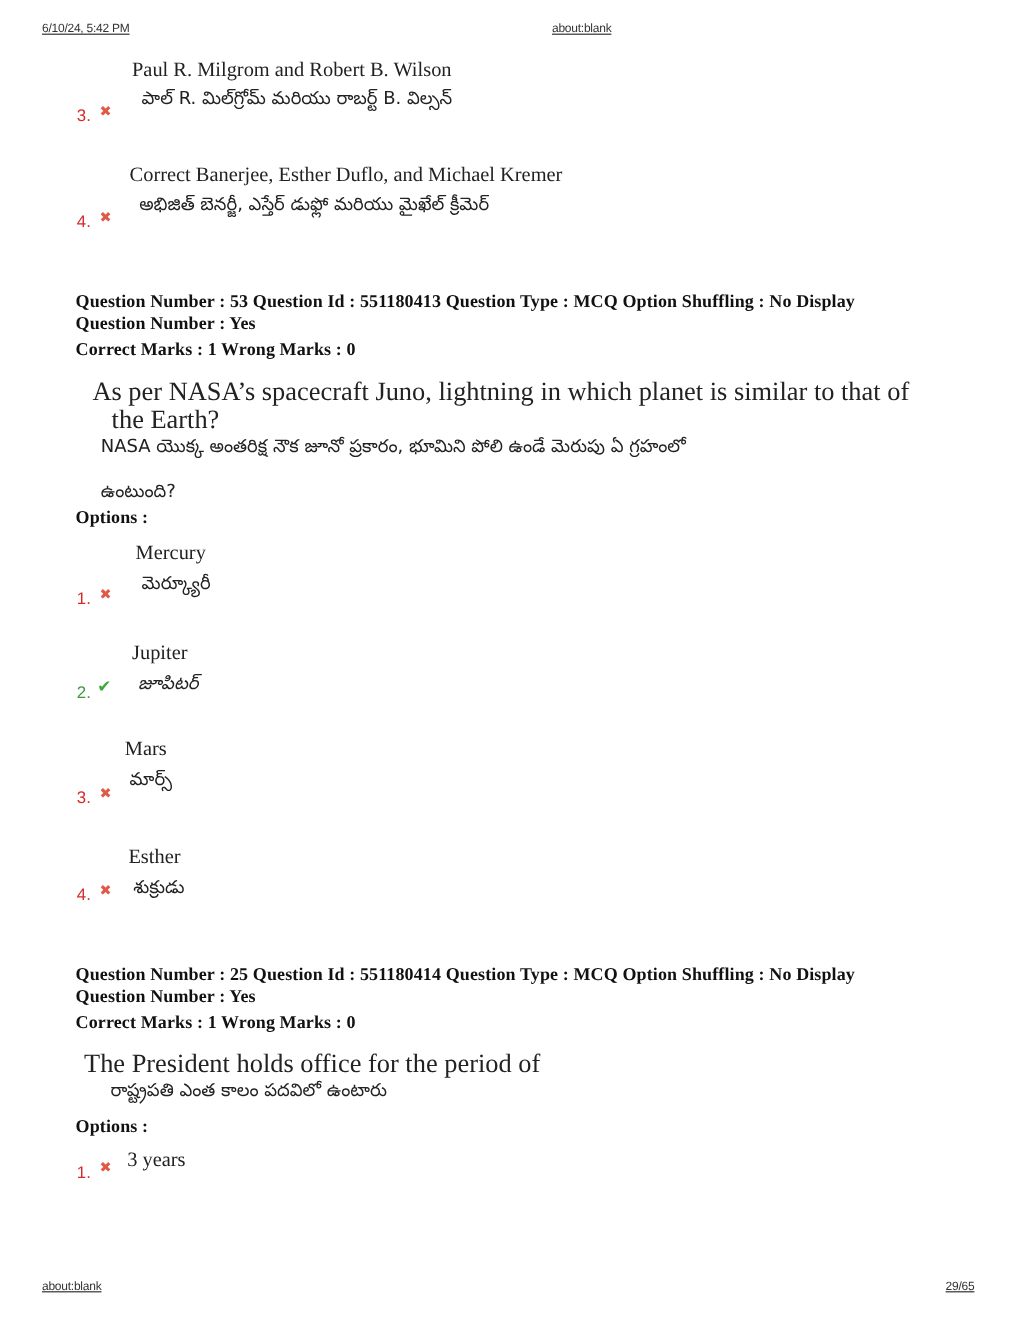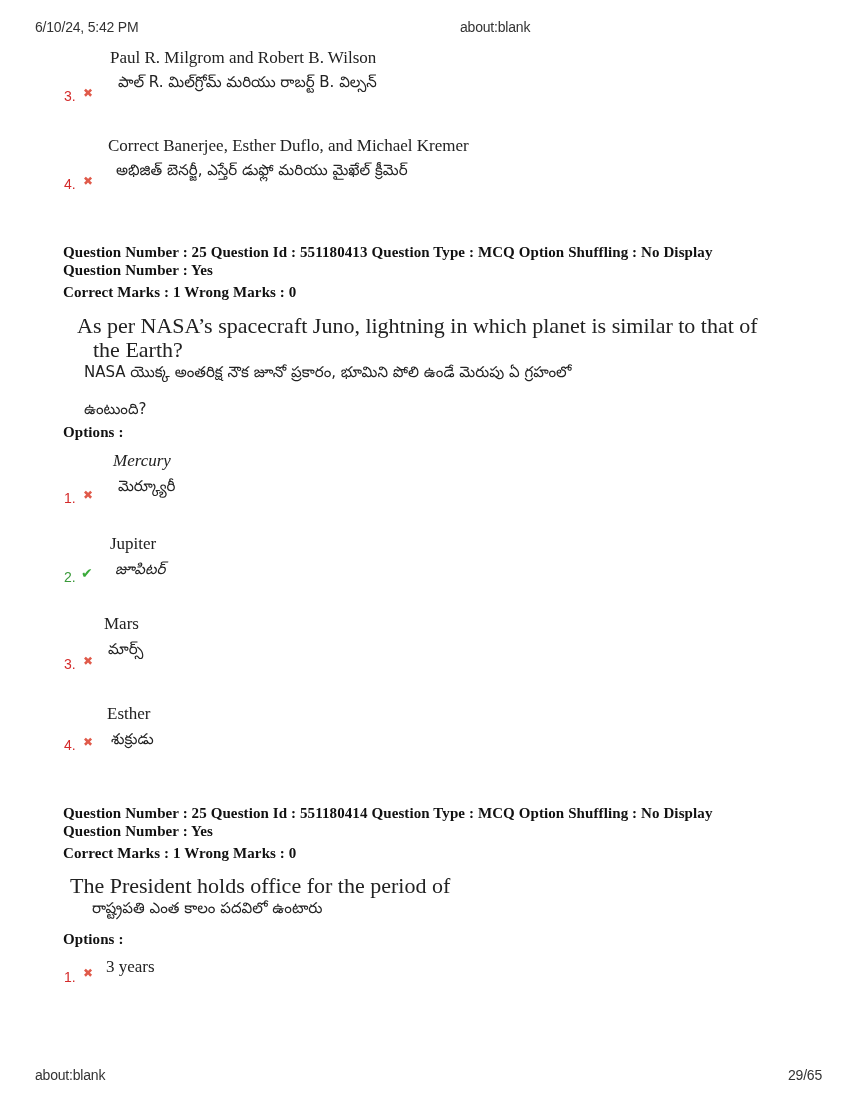--- a/index.html
+++ b/index.html
@@ -1,17 +1,17 @@
 <!DOCTYPE html>
 <html><head>
   <meta charset="utf-8">
   <style>
     html, body { margin: 0; padding: 0; background: #ffffff; }
     body { width: 850px; height: 1100px; position: relative; overflow: hidden; color: #1a1a1a; }
-    .hdr { position: absolute; font-family: "Liberation Sans", sans-serif; font-size: 14px; color: #333; letter-spacing: -0.2px; }
+    .hdr { position: absolute; font-family: "Liberation Sans", sans-serif; font-size: 10px; color: #333; letter-spacing: -0.2px; text-decoration: underline; }
     .abs { position: absolute; }
     .opt-en { font-family: "Liberation Serif", serif; font-size: 17px; color: #222; }
     .opt-te { font-family: "DejaVu Sans", sans-serif; font-size: 15px; color: #222; }
     .num { font-family: "Liberation Sans", sans-serif; font-size: 14px; color: #d42a2a; }
     .num.ok { color: #3a9a3a; }
     .mark-x { font-family: "DejaVu Sans", sans-serif; font-size: 12px; color: #e05a4a; font-weight: bold; }
     .mark-ok { font-family: "DejaVu Sans", sans-serif; font-size: 14px; color: #3aaa3a; font-weight: bold; }
     .meta { font-family: "Liberation Serif", serif; font-weight: bold; font-size: 15px; color: #111; letter-spacing: 0.1px; }
     .qtext { font-family: "Liberation Serif", serif; font-size: 22px; color: #222; }
     .qtext-te { font-family: "DejaVu Sans", sans-serif; font-size: 15px; color: #222; }
@@ -30,32 +30,32 @@
 </div>
 
 <div>
   <div class="abs opt-en" style="left:108px; top:136px;">Correct Banerjee, Esther Duflo, and Michael Kremer</div>
   <div class="abs opt-te" style="left:116px; top:161px;">అభిజిత్ బెనర్జీ, ఎస్తేర్ డుఫ్లో మరియు మైఖేల్ క్రీమెర్</div>
   <div class="abs num" style="left:64px; top:176px;">4.</div>
   <div class="abs mark-x" style="left:83px; top:174px;">✖</div>
 </div>
 
 <div>
-  <div class="abs meta" style="left:63px; top:244px;">Question Number : 25 Question Id : 551180413 Question Type : MCQ Option Shuffling : No Display</div>
+  <div class="abs meta" style="left:63px; top:244px;">Question Number : 53 Question Id : 551180413 Question Type : MCQ Option Shuffling : No Display</div>
   <div class="abs meta" style="left:63px; top:262px;">Question Number : Yes</div>
   <div class="abs meta" style="left:63px; top:284px;">Correct Marks : 1 Wrong Marks : 0</div>
 
   <div class="abs qtext" style="left:77px; top:313px;">As per NASA’s spacecraft Juno, lightning in which planet is similar to that of</div>
   <div class="abs qtext" style="left:93px; top:337px;">the Earth?</div>
   <div class="abs qtext-te" style="left:84px; top:363px;">NASA యొక్క అంతరిక్ష నౌక జూనో ప్రకారం, భూమిని పోలి ఉండే మెరుపు ఏ గ్రహంలో</div>
   <div class="abs qtext-te" style="left:84px; top:400px;">ఉంటుంది?</div>
   <div class="abs meta" style="left:63px; top:424px;">Options :</div>
 
   <div>
-    <div class="abs opt-en" style="left:113px; top:451px;font-style:italic;">Mercury</div>
+    <div class="abs opt-en" style="left:113px; top:451px;">Mercury</div>
     <div class="abs opt-te" style="left:118px; top:477px;">మెర్క్యూరీ</div>
     <div class="abs num" style="left:64px; top:490px;">1.</div>
     <div class="abs mark-x" style="left:83px; top:488px;">✖</div>
   </div>
 
   <div>
     <div class="abs opt-en" style="left:110px; top:534px;">Jupiter</div>
     <div class="abs opt-te" style="left:115px; top:560px;font-style:italic;">జూపిటర్</div>
     <div class="abs num ok" style="left:64px; top:569px;">2.</div>
     <div class="abs mark-ok" style="left:81px; top:565px;">✔</div>

